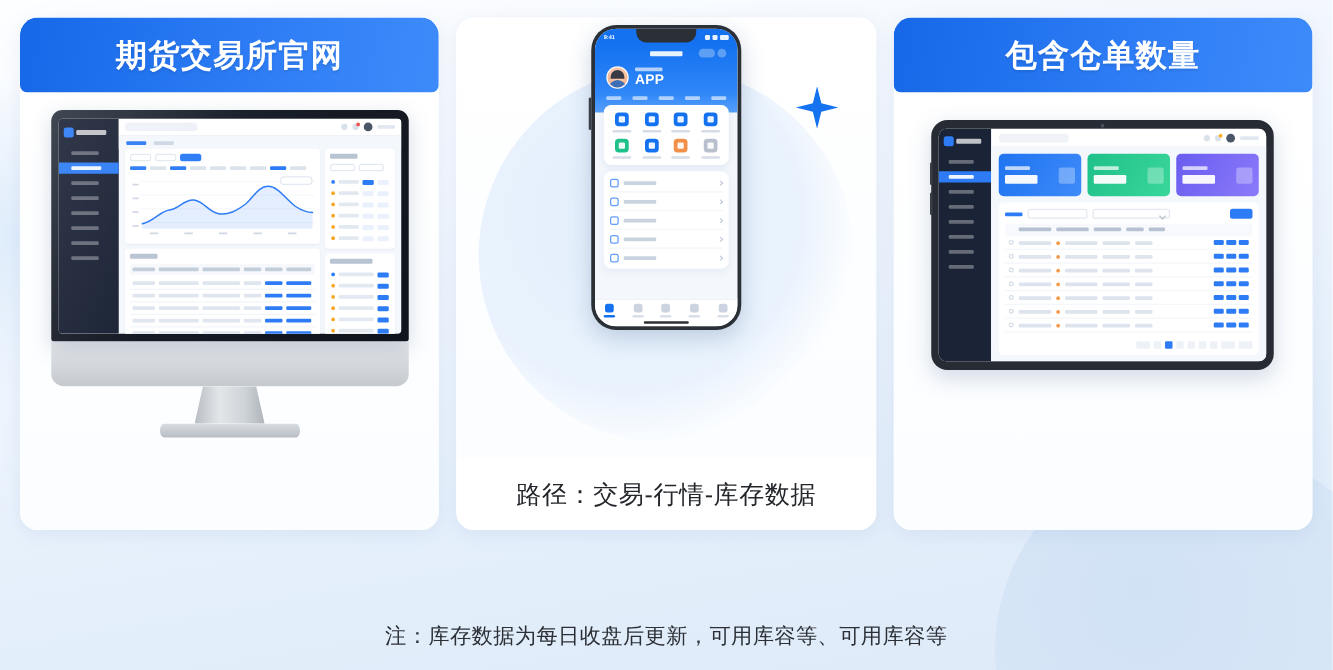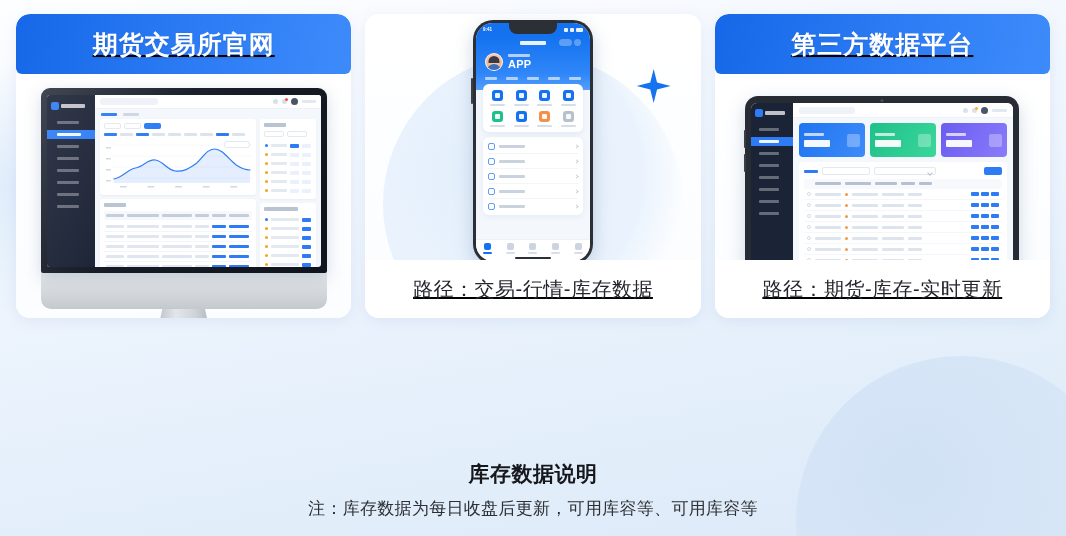--- a/index.html
+++ b/index.html
@@ -41,22 +41,21 @@
   }
 
   .card {
     width: 336px;
     background: #ffffff;
     border-radius: 14px;
     box-shadow: 0 3px 14px rgba(120,150,190,.13);
     overflow: hidden;
     display: flex;
     flex-direction: column;
-    height: 304px;
-    text-decoration: underline;
+    height: 410px;
   }
 
   .card-header {
     height: 60px;
     background: linear-gradient(100deg, #1668e8 0%, #2d7cf5 55%, #3d8bfa 100%);
     display: flex;
     align-items: center;
     justify-content: center;
     border-radius: 14px 14px 6px 6px;
   }
@@ -867,21 +866,21 @@
           </div>
 
         </div>
       </div>
     </div>
     <div class="card-caption">路径：交易-行情-库存数据</div>
   </div>
 
   <div class="card">
     <div class="card-header">
-      <div class="card-header-title">第三方数据平台</div>
+      <div class="card-header-title">包含仓单数量</div>
     </div>
     <div class="card-body">
 
       <div class="tablet">
         <div class="tablet-cam"></div>
         <div class="tablet-inner">
 
           <div class="tb-side">
             <div class="tb-logo">
               <div class="tb-logo-mark"></div>
@@ -1068,21 +1067,19 @@
                   <div class="pg wide"></div>
                   <div class="pg wide"></div>
                 </div>
               </div>
             </div>
           </div>
         </div>
       </div>
 
     </div>
-    <div class="card-caption">路径：期货-库存-实时更新</div>
   </div>
 
 </div>
 
 <div class="footer">
-  <div class="footer-title">库存数据说明</div>
   <div class="footer-note">注：库存数据为每日收盘后更新，可用库容等、可用库容等</div>
 </div>
 
 </body></html>

